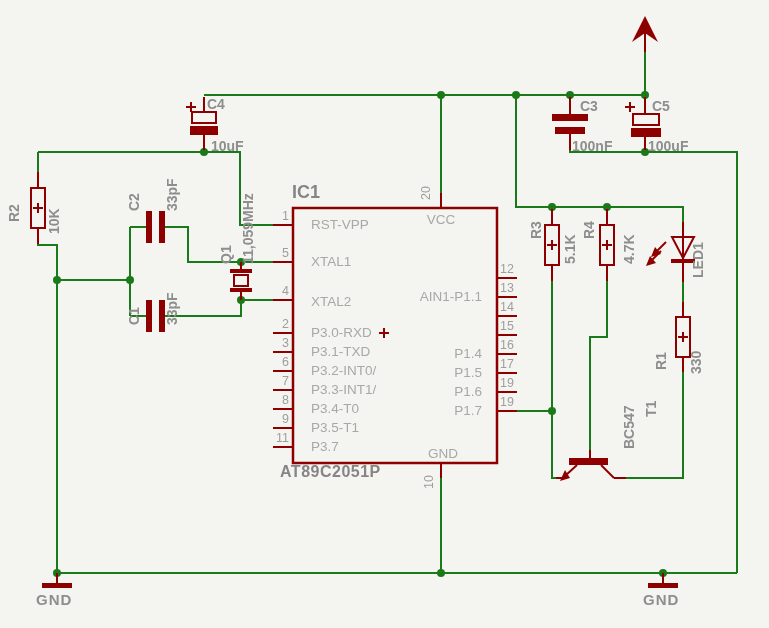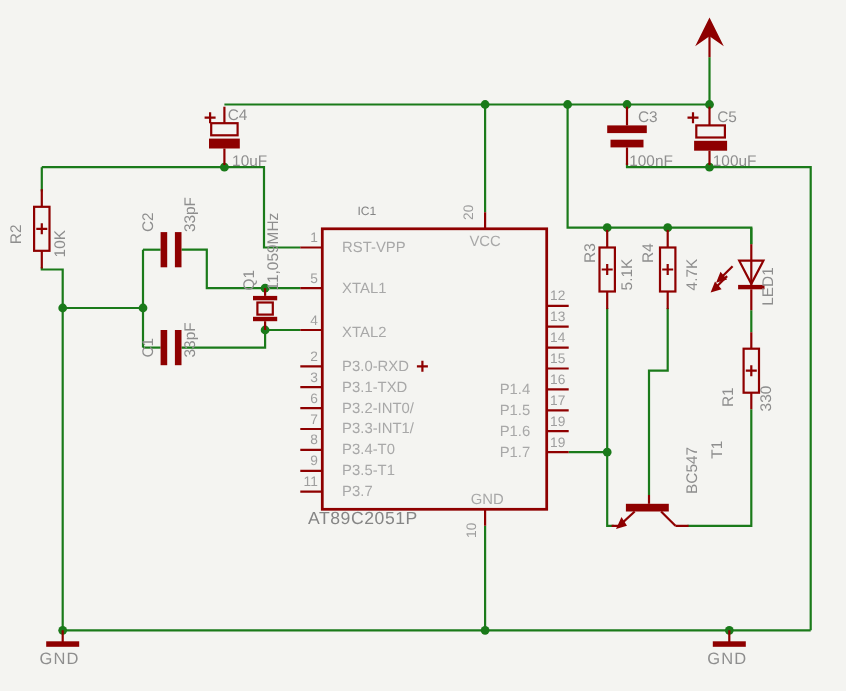--- a/index.html
+++ b/index.html
@@ -8,29 +8,29 @@
   }
   html,body{margin:0;padding:0;}
   body{background:var(--background);font-family:"Liberation Sans",sans-serif;}
   #canvas{position:relative;width:769px;height:628px;background:var(--background);overflow:hidden;}
   #schsvg{position:absolute;left:0;top:0;}
   .w{stroke:var(--wire);stroke-width:2;fill:none;}
   .s{stroke:var(--symbol);stroke-width:2;fill:none;}
   .s25{stroke:var(--symbol);stroke-width:2.5;fill:none;}
   .sf{fill:var(--symbol);stroke:none;}
   .dot{fill:var(--wire);stroke:none;}
-  .lbl{position:absolute;color:var(--label);font-size:14px;line-height:16px;white-space:nowrap;}
+  .lbl{position:absolute;color:var(--label);font-size:14px;line-height:16px;white-space:nowrap;font-weight:bold;}
   .hl{height:16px;}
   .vl{width:16px;writing-mode:vertical-rl;transform:rotate(180deg);}
   .pln{position:absolute;color:var(--pin_label);font-size:13.5px;line-height:16px;height:16px;white-space:nowrap;}
   .ra{text-align:right;}
   .ctr{text-align:center;}
   .pnum{position:absolute;color:var(--pin_number);font-size:12.5px;line-height:14px;height:14px;white-space:nowrap;}
   .vnum{writing-mode:vertical-rl;transform:rotate(180deg);width:14px;}
-  .icname{font-size:11px;color:#858585;margin-left:33px;}
+  .icname{font-size:18px;color:#858585;}
   .part{font-size:16px;color:#858585;letter-spacing:.5px;}
   .gndlbl{font-size:15px;letter-spacing:1px;}
 </style>
 </head>
 <body>
 
 <div id="canvas">
 
   <svg id="schsvg" width="769" height="628" viewBox="0 0 769 628">
 
@@ -255,20 +255,21 @@
   <div class="pnum ra" style="left:253px;top:246px;width:36px">5</div>
   <div class="pnum ra" style="left:253px;top:284px;width:36px">4</div>
   <div class="pnum ra" style="left:253px;top:317px;width:36px">2</div>
   <div class="pnum ra" style="left:253px;top:336px;width:36px">3</div>
   <div class="pnum ra" style="left:253px;top:355px;width:36px">6</div>
   <div class="pnum ra" style="left:253px;top:374px;width:36px">7</div>
   <div class="pnum ra" style="left:253px;top:393px;width:36px">8</div>
   <div class="pnum ra" style="left:253px;top:412px;width:36px">9</div>
   <div class="pnum ra" style="left:253px;top:431px;width:36px">11</div>
 
+  <div class="pln ra" style="left:352px;top:289px;width:130px">AIN1-P1.1</div>
   <div class="pln ra" style="left:352px;top:346px;width:130px">P1.4</div>
   <div class="pln ra" style="left:352px;top:365px;width:130px">P1.5</div>
   <div class="pln ra" style="left:352px;top:384px;width:130px">P1.6</div>
   <div class="pln ra" style="left:352px;top:403px;width:130px">P1.7</div>
 
   <div class="pnum" style="left:500px;top:262px">12</div>
   <div class="pnum" style="left:500px;top:281px">13</div>
   <div class="pnum" style="left:500px;top:300px">14</div>
   <div class="pnum" style="left:500px;top:319px">15</div>
   <div class="pnum" style="left:500px;top:338px">16</div>

